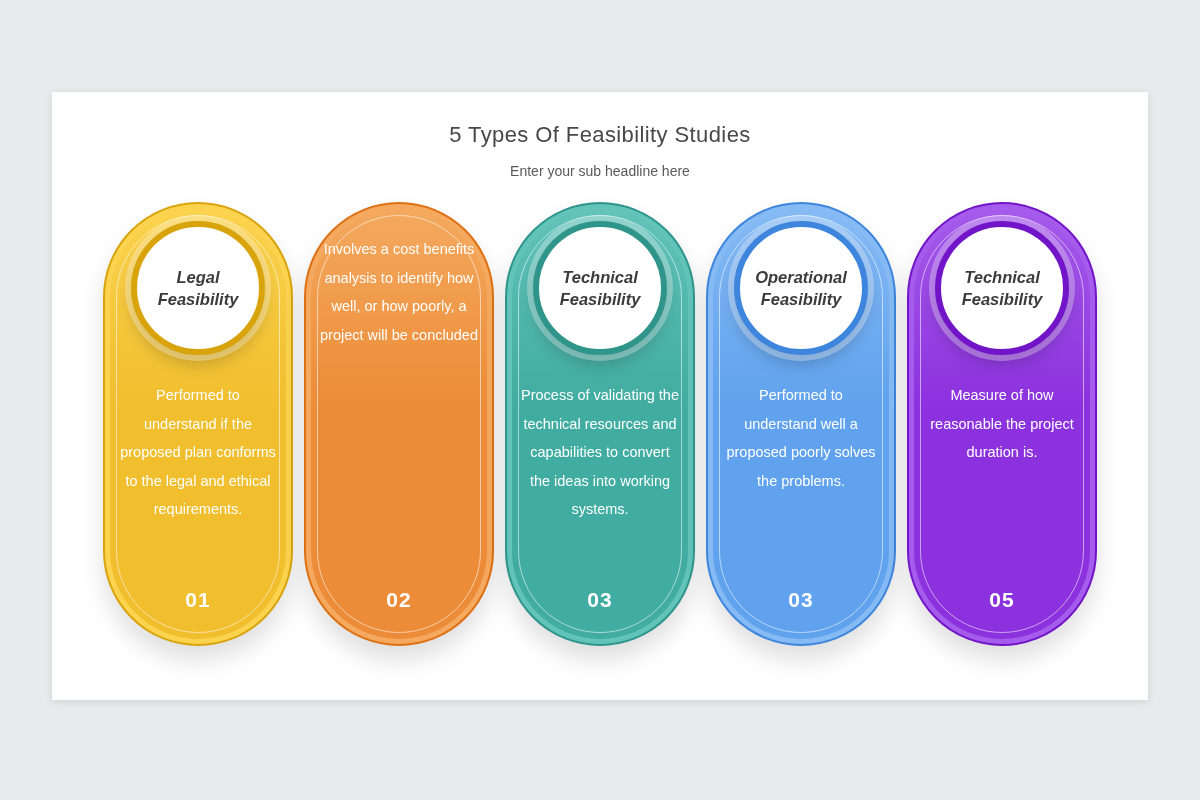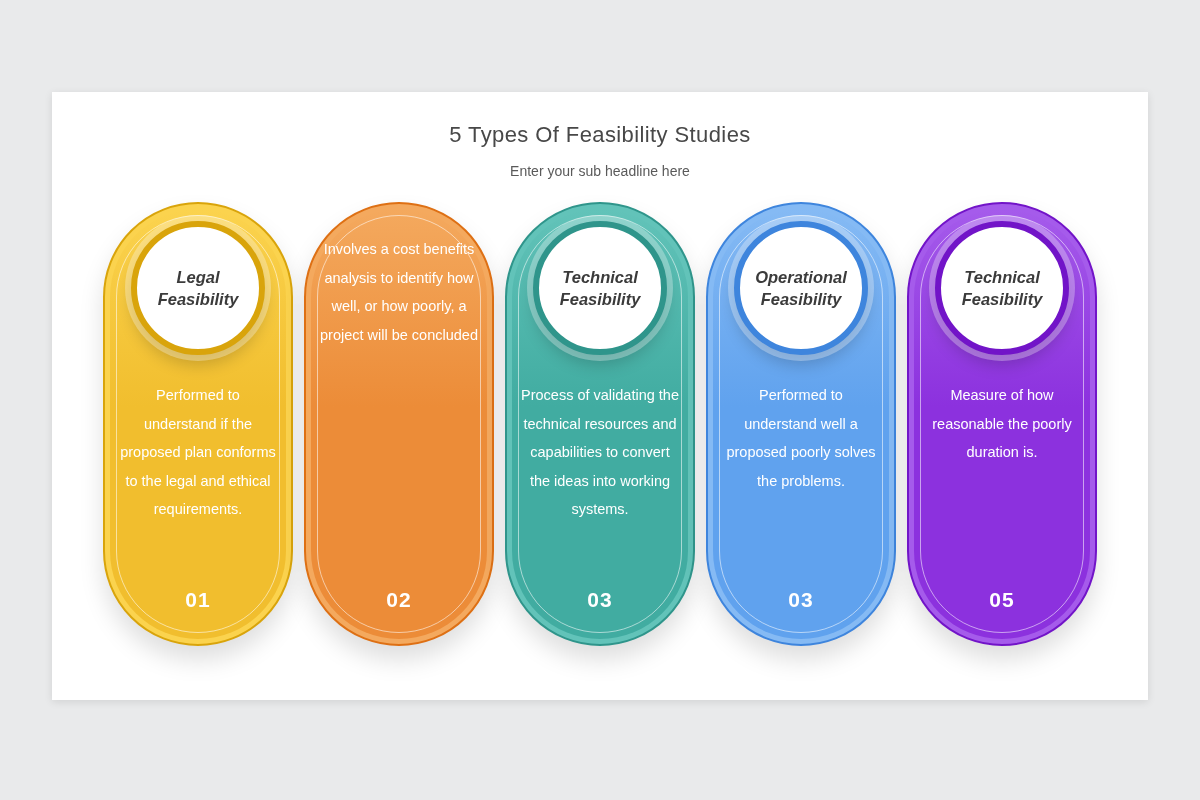--- a/index.html
+++ b/index.html
@@ -156,19 +156,19 @@
         <p class="card-desc">Performed to understand well a proposed poorly solves the problems.</p>
         <div class="card-number">03</div>
       </div>
     </div>
 
     <div class="card" style="--main: #8C31DE; --light: #A55BEB; --dark: #7214C8;">
       <div class="card-inner">
         <div class="circle">
           <span class="circle-title">Technical Feasibility</span>
         </div>
-        <p class="card-desc">Measure of how reasonable the poorly duration is.</p>
+        <p class="card-desc">Measure of how reasonable the project duration is.</p>
         <div class="card-number">05</div>
       </div>
     </div>
 
   </div>
 </div>
 
 </body></html>

